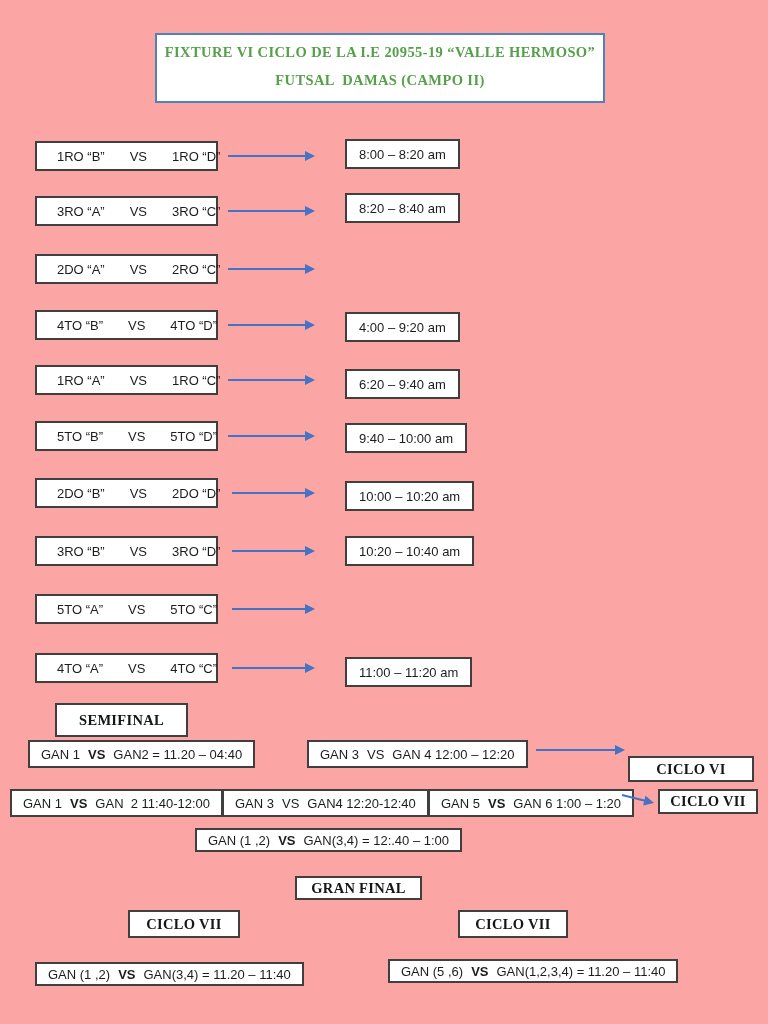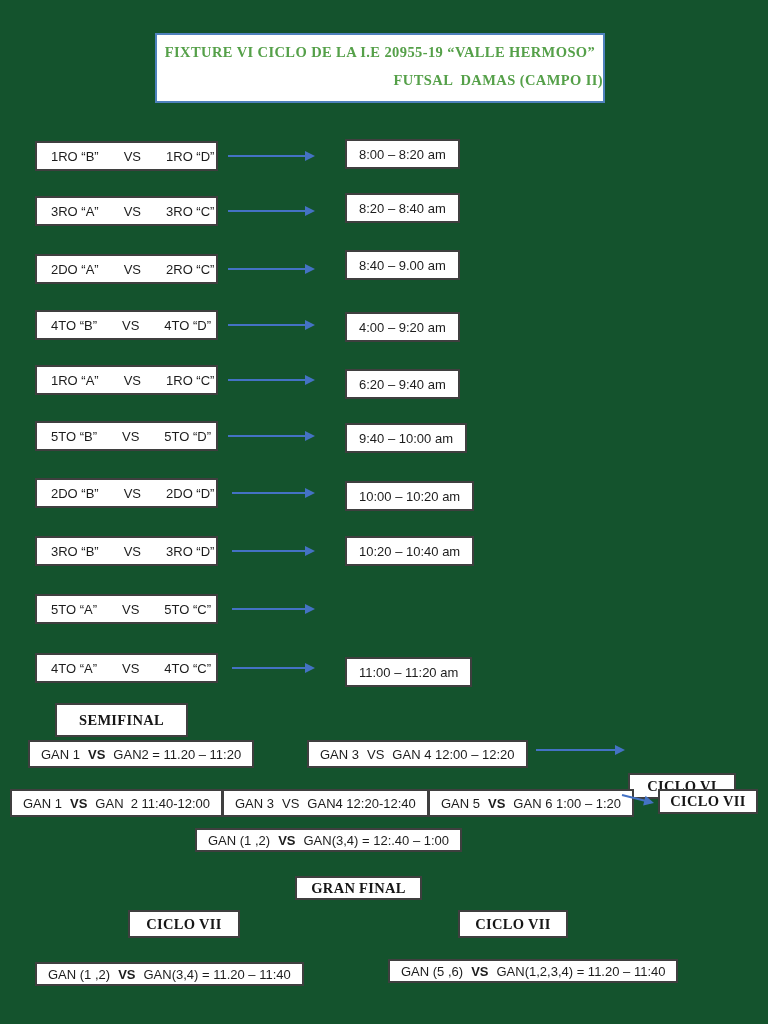--- a/index.html
+++ b/index.html
@@ -1,34 +1,34 @@
 <!DOCTYPE html>
 <html style="--title_green: #55a049; --border_blue: #4f81bd; --arrow_blue: #4472c4; --box_border: #3f3f3f; --text_dark: #1c1c1c;"><head>
 <meta charset="utf-8">
 <style>
   html,body { margin:0; padding:0; background:#ffffff; }
   .page {
-    position:relative; width:768px; height:1024px; background:#14532d;
+    position:relative; width:768px; height:1024px; background:#fca5a5;
     font-family:"Liberation Sans", sans-serif; overflow:hidden;
   }
   .title-box {
     position:absolute; left:155px; top:33px; width:450px; height:70px;
     border:2px solid var(--border_blue,#4f81bd); box-sizing:border-box;
     text-align:center; background:#fff;
   }
   .title-line {
     font-family:"Liberation Serif", serif; font-weight:700; font-size:14.5px;
     color:var(--title_green,#55a049); white-space:pre; letter-spacing:.4px;
   }
   .title-line.l1 { margin-top:9px; }
-  .title-line.l2 { margin-top:11px;text-align:right; }
+  .title-line.l2 { margin-top:11px; }
   .box {
     position:absolute; background:#fff; box-sizing:border-box;
     border:2px solid var(--box_border,#3f3f3f);
-    display:flex; align-items:center; height:30px; padding:0 14px;
+    display:flex; align-items:center; height:30px; padding:0 20px;
     font-size:13px; color:var(--text_dark,#1c1c1c);
   }
   .box span { white-space:pre; }
   .match-box { width:183px; }
   .match-box .match-vs { margin:0 25px; }
   .time-box { padding:0 12px; }
   .gan-box { height:28px; padding:0 11px; }
   .gan-tall { height:24px; }
   .vs-bold { font-weight:700; margin:0 8px; }
   .vs-normal { font-weight:400; margin:0 8px; }
@@ -73,23 +73,20 @@
   <div class="box time-box" style="left:345px;top:193px">
     <span>8:20 – 8:40 am</span>
   </div>
 
   <div class="box match-box" style="left:35px;top:254px">
     <span>2DO “A”</span>
       <span class="match-vs">VS</span>
       <span>2RO “C”</span>
   </div>
   <div class="arrow" style="left:228px;top:268px;width:84px"></div>
-  <div class="box time-box" style="left:345px;top:250px">
-    <span>8:40 – 9.00 am</span>
-  </div>
 
   <div class="box match-box" style="left:35px;top:310px">
     <span>4TO “B”</span>
       <span class="match-vs">VS</span>
       <span>4TO “D”</span>
   </div>
   <div class="arrow" style="left:228px;top:324px;width:84px"></div>
   <div class="box time-box" style="left:345px;top:312px">
     <span>4:00 – 9:20 am</span>
   </div>
@@ -151,29 +148,29 @@
     <span>11:00 – 11:20 am</span>
   </div>
 
   <div class="box header-box" style="left:55px;top:703px;width:133px;height:34px">
     <span>SEMIFINAL</span>
   </div>
 
   <div class="box gan-box" style="left:28px;top:740px">
     <span>GAN 1</span>
       <span class="vs-bold">VS</span>
-      <span>GAN2 = 11.20 – 11:20</span>
+      <span>GAN2 = 11.20 – 04:40</span>
   </div>
   <div class="box gan-box" style="left:307px;top:740px">
     <span>GAN 3</span>
       <span class="vs-normal">VS</span>
       <span>GAN 4 12:00 – 12:20</span>
   </div>
   <div class="arrow" style="left:536px;top:749px;width:86px"></div>
-  <div class="box ciclo-box" style="left:628px;top:773px;width:108px;height:26px">
+  <div class="box ciclo-box" style="left:628px;top:756px;width:126px;height:26px">
     <span>CICLO VI</span>
   </div>
 
   <div class="box gan-box" style="left:10px;top:789px">
     <span>GAN 1</span>
       <span class="vs-bold">VS</span>
       <span>GAN  2 11:40-12:00</span>
   </div>
   <div class="box gan-box" style="left:222px;top:789px">
     <span>GAN 3</span>

